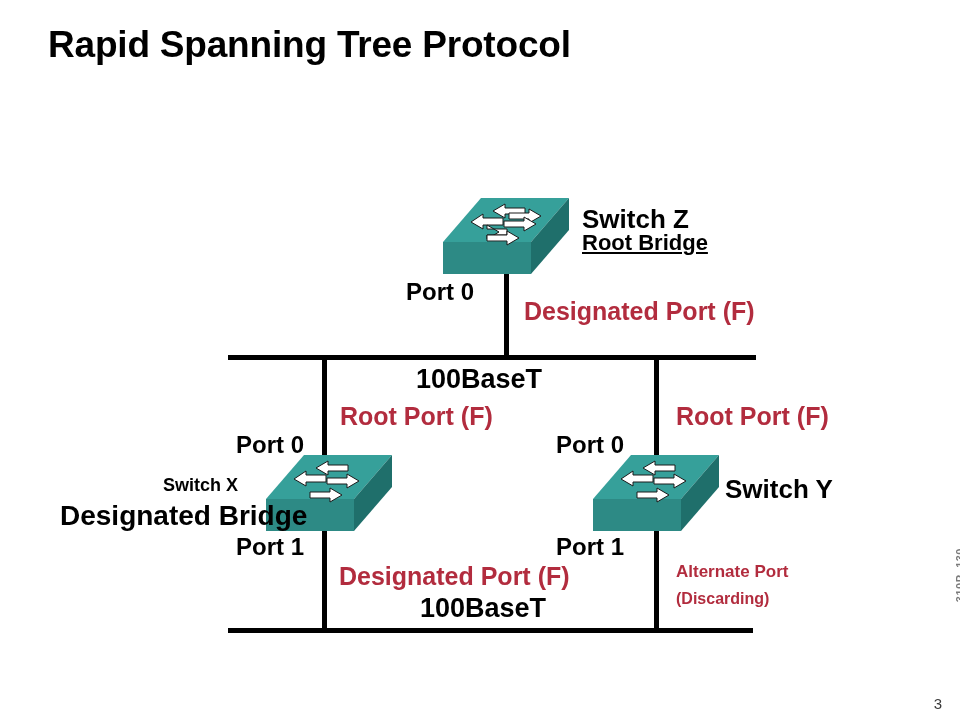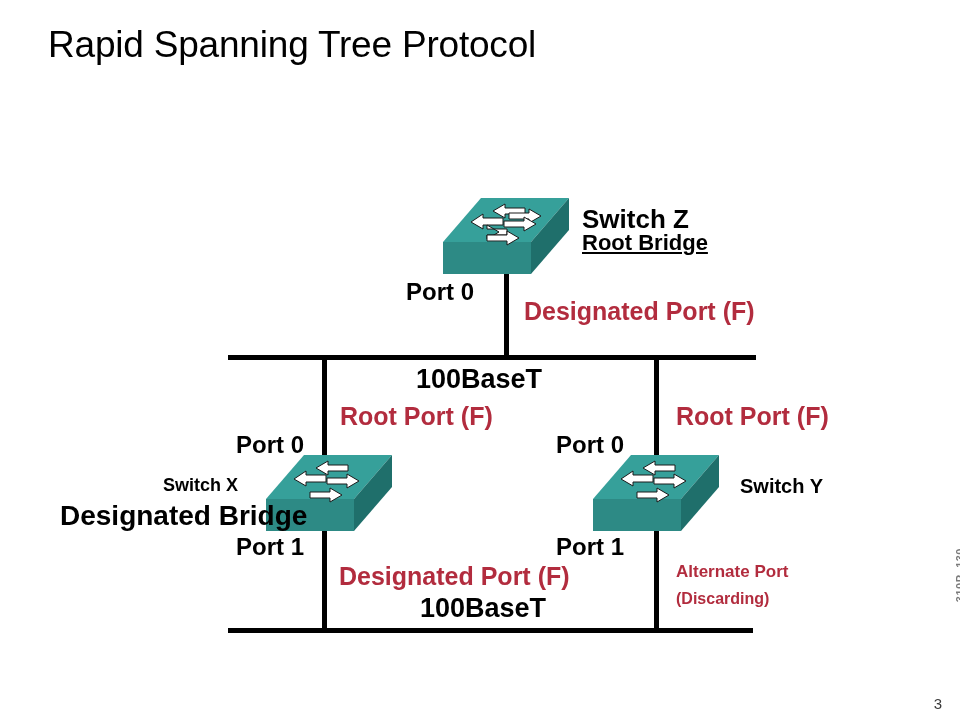--- a/index.html
+++ b/index.html
@@ -15,21 +15,21 @@
     overflow: hidden;
     font-family: "Liberation Sans", sans-serif;
   }
 
   
   #slide-title {
     position: absolute;
     left: 48px;
     top: 24px;
     font-size: 37px;
-    font-weight: normal;
+    font-weight: bold;
     color: #000000;
     letter-spacing: -0.2px;
     white-space: nowrap;
   }
 
   
   .lbl {
     position: absolute;
     white-space: nowrap;
     font-weight: bold;
@@ -153,21 +153,21 @@
       <polygon points="90,48 128,4 128,36 90,80" fill="#1f6f6b"></polygon>
       <g fill="#ffffff" stroke="#1a1a1a" stroke-width="1">
         <polygon points="52,17 64,10 64,14 84,14 84,20 64,20 64,24"></polygon>
         <polygon points="30,28 42,20 42,24 62,24 62,31 42,31 42,35"></polygon>
         <polygon points="95,30 83,23 83,27 63,27 63,33 83,33 83,37"></polygon>
         <polygon points="78,44 66,37 66,41 46,41 46,47 66,47 66,51"></polygon>
       </g>
     </svg>
   </div>
   <div class="lbl lbl-black" style="left:556px; top:432px; font-size:24px;">Port 0</div>
-  <div class="lbl lbl-black" style="left:740px; top:475px; font-size:20px;text-align:center;">Switch Y</div>
+  <div class="lbl lbl-black" style="left:725px; top:475px; font-size:26px;text-align:center;">Switch Y</div>
   <div class="lbl lbl-black" style="left:556px; top:534px; font-size:24px;">Port 1</div>
   <div class="lbl lbl-red" style="left:676px; top:562px; font-size:17px;">Alternate Port</div>
   <div class="lbl lbl-red" style="left:676px; top:590px; font-size:16px;">(Discarding)</div>
 
   <div class="lbl lbl-black" style="left:420px; top:593px; font-size:27px;">100BaseT</div>
 
   <div id="doc-code">310P_130</div>
   <div id="page-number">3</div>
 
 </div>

